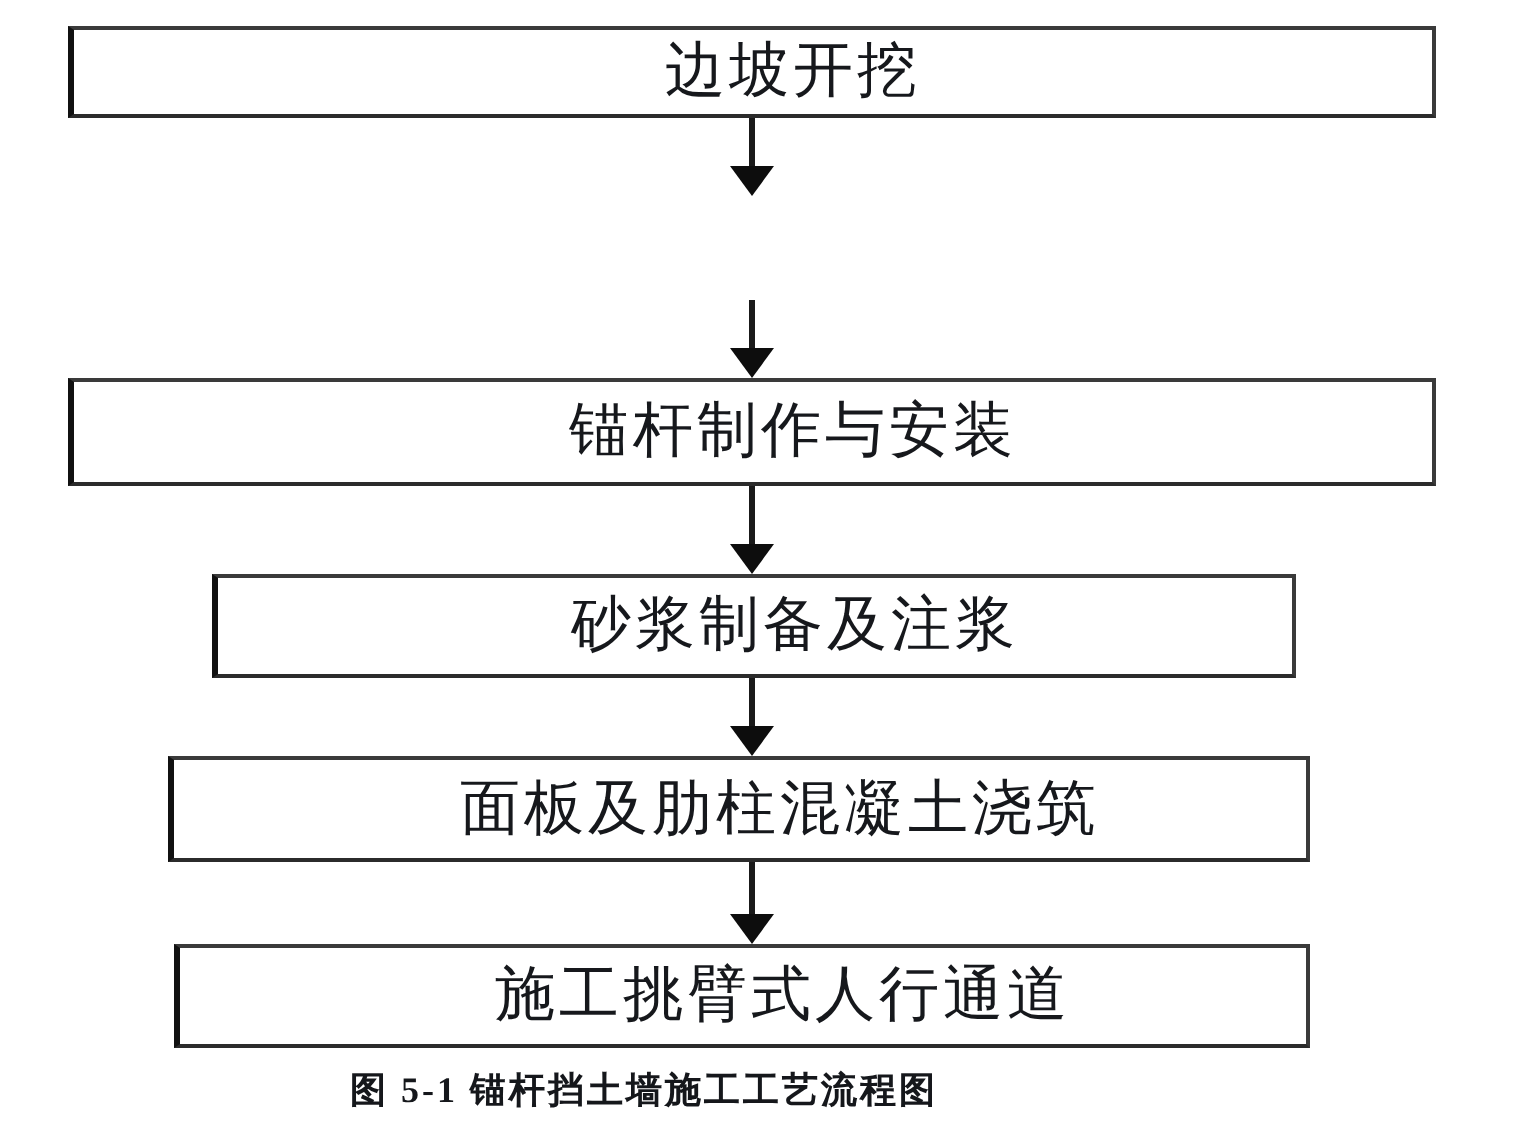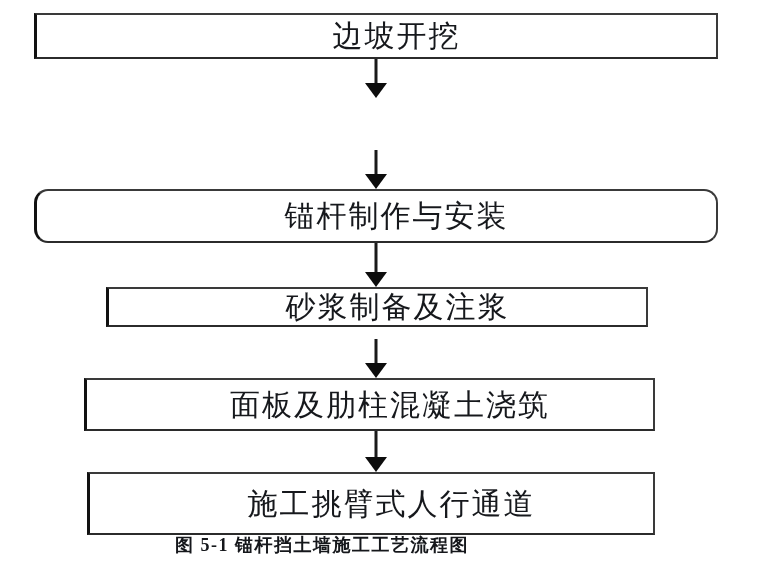--- a/index.html
+++ b/index.html
@@ -79,33 +79,33 @@
 </head>
 <body>
 
 <div id="canvas">
 
   <div class="flow-box" style="left: 34px; top: 13px; width: 684px; height: 46px;">
     <span class="flow-box-label">边坡开挖</span>
   </div>
 
 
-  <div class="flow-box" style="left: 34px; top: 189px; width: 684px; height: 54px; border-radius: 14px;">
+  <div class="flow-box" style="left: 34px; top: 189px; width: 684px; height: 54px;">
     <span class="flow-box-label">锚杆制作与安装</span>
   </div>
 
-  <div class="flow-box" style="left: 106px; top: 287px; width: 542px; height: 40px;">
+  <div class="flow-box" style="left: 106px; top: 287px; width: 542px; height: 52px;">
     <span class="flow-box-label">砂浆制备及注浆</span>
   </div>
 
   <div class="flow-box" style="left: 84px; top: 378px; width: 571px; height: 53px;">
     <span class="flow-box-label">面板及肋柱混凝土浇筑</span>
   </div>
 
-  <div class="flow-box" style="left: 87px; top: 472px; width: 568px; height: 63px;">
+  <div class="flow-box" style="left: 87px; top: 472px; width: 568px; height: 52px;">
     <span class="flow-box-label">施工挑臂式人行通道</span>
   </div>
 
   <div class="arrow" style="left: 365px; top: 59px; height: 39px;">
     <div class="arrow-shaft" style="height: 25px;"></div>
     <div class="arrow-head"></div>
   </div>
   <div class="arrow" style="left: 365px; top: 150px; height: 39px;">
     <div class="arrow-shaft" style="height: 25px;"></div>
     <div class="arrow-head"></div>

